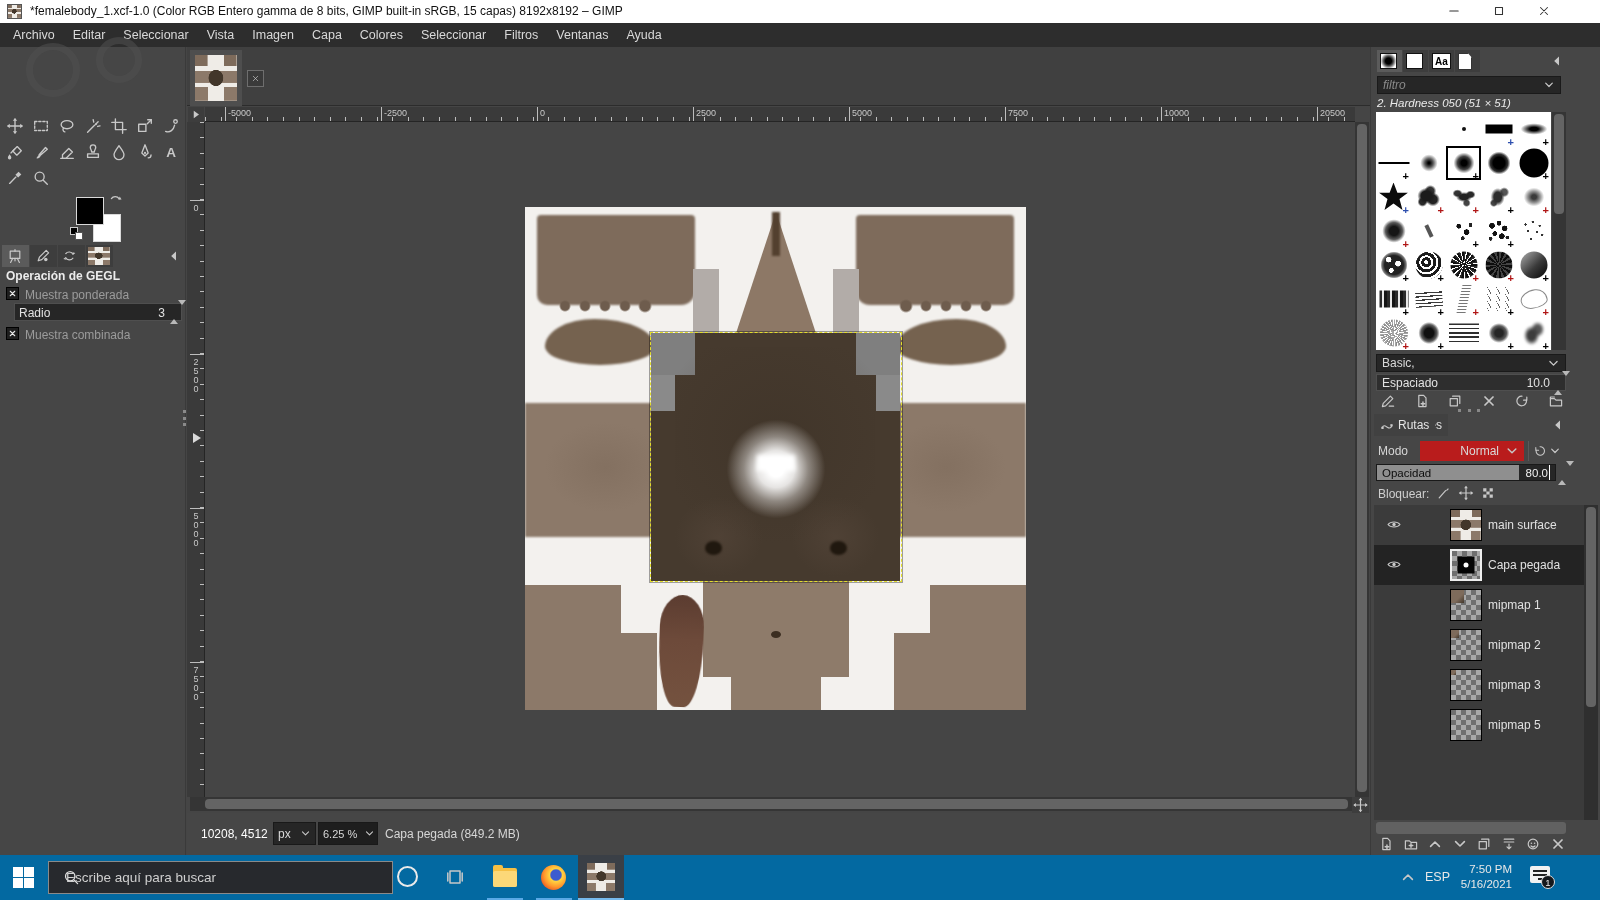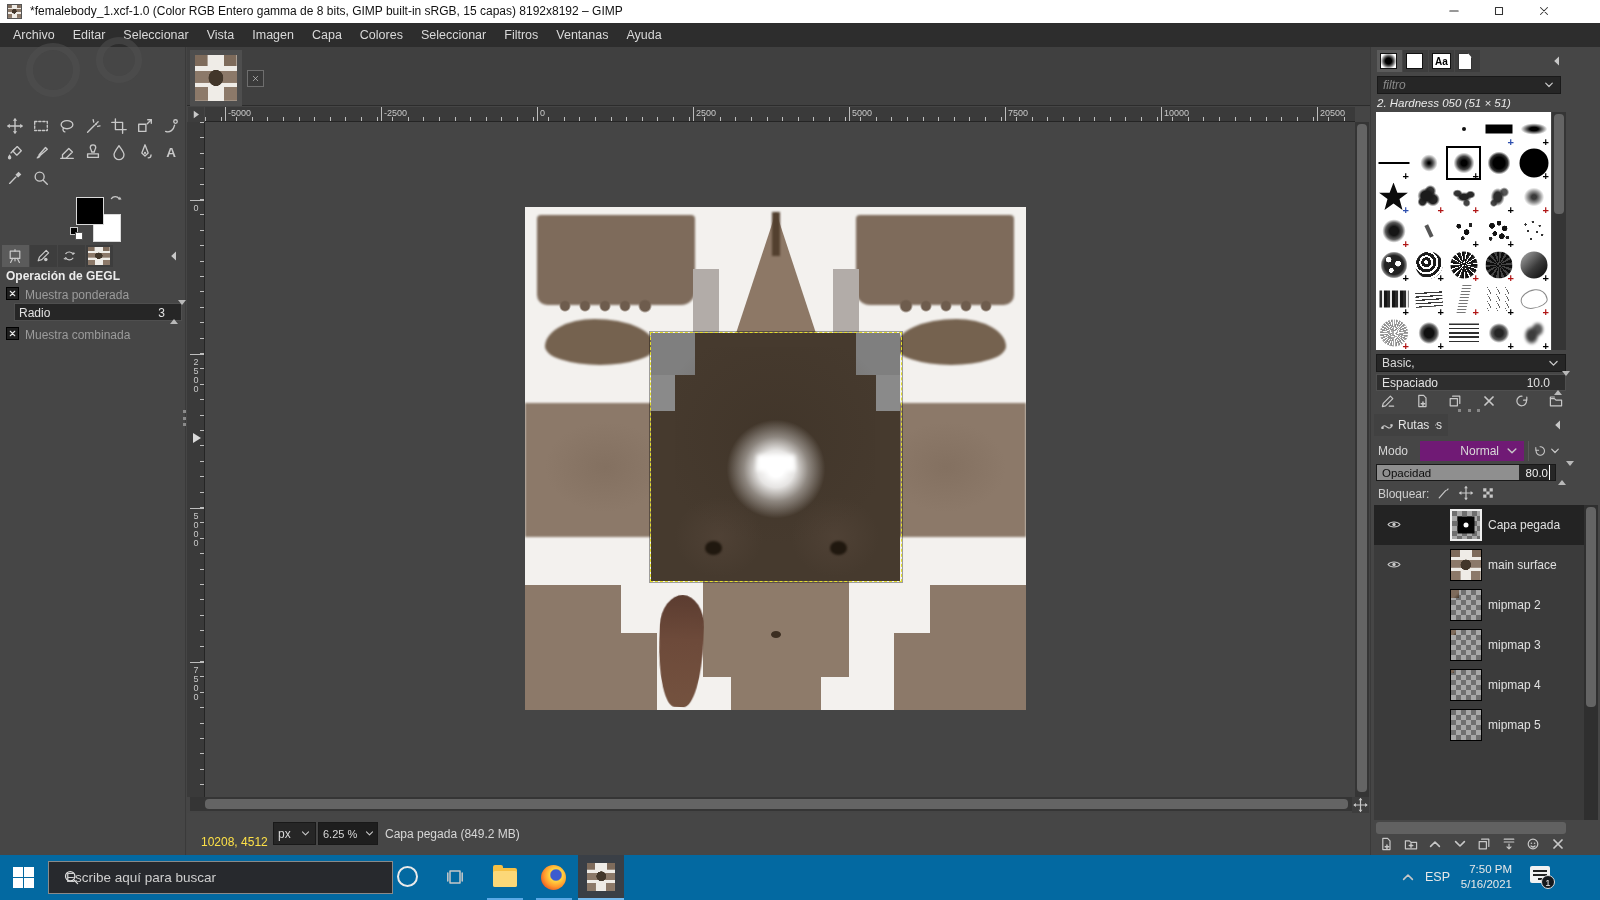--- a/index.html
+++ b/index.html
@@ -617,21 +617,21 @@
     <div class="sthumb abs" style="left:15px;top:2px;width:1143px;height:10px"></div>
   </div>
   <div class="abs" style="left:1352px;top:797px;width:17px;height:16px;background:#3d3d3d">
       <svg viewBox="0 0 20 20">
         <path d="M10 2.5v15M2.5 10h15"></path>
         <path class="fill" d="M10 1L7.6 4.2h4.8zM10 19l-2.4-3.2h4.8zM1 10l3.2-2.4v4.8zM19 10l-3.2-2.4v4.8z"></path>
       </svg>
     </div>
 
   <div id="statusbar" class="abs">
-    <span class="abs" style="left:14px;top:8px;line-height:42px;color:#fde047">10208, 4512</span>
+    <span class="abs" style="left:14px;top:0;line-height:42px;color:#ffffff">10208, 4512</span>
     <div class="sb-combo abs" style="left:86px;top:9px;height:23px;width:43px">
       <span>px</span>
         <span style="width:11px;height:11px;margin-left:5px;display:inline-block">
           <svg viewBox="0 0 20 20">
             <path d="M4.5 7l5.5 5.5L15.5 7" stroke-width="2"></path>
           </svg>
         </span>
     </div>
     <div class="sb-combo abs" style="left:131px;top:9px;height:23px;width:60px;background:#1e1e1e">
       <span style="font-size:11px">6.25 %</span>
@@ -875,21 +875,21 @@
         <span>Rutas</span>
       </div>
     </div>
   <div class="abs" style="left:1550px;top:417px;width:16px;height:16px">
       <svg viewBox="0 0 20 20">
         <path class="fill" d="M12.5 4.5l-6 5.5 6 5.5z"></path>
       </svg>
     </div>
 
   <div class="abs" style="left:1378px;top:441px;color:#d6d6d6;line-height:20px">Modo</div>
-  <div class="field abs" style="left:1420px;top:441px;width:104px;height:20px;background:#701a75;border:none">
+  <div class="field abs" style="left:1420px;top:441px;width:104px;height:20px;background:#b91c1c;border:none">
     <span style="margin-left:auto">Normal</span>
     <span style="width:14px;height:14px;margin-left:6px">
         <svg viewBox="0 0 20 20">
           <path d="M4.5 7l5.5 5.5L15.5 7" stroke-width="2"></path>
         </svg>
       </span>
   </div>
   <div class="abs" style="left:1528px;top:441px;width:38px;height:20px;border-left:1px solid #5a5a5a;display:flex;align-items:center">
     <span style="width:14px;height:14px;margin-left:4px">
         <svg viewBox="0 0 20 20">
@@ -925,54 +925,54 @@
       </svg>
     </div>
   <div class="abs" style="left:1480px;top:485px;width:16px;height:16px">
       <svg viewBox="0 0 20 20">
         <path class="fill" d="M4 4h4v4H4zM12 4h4v4h-4zM8 8h4v4H8zM4 12h4v4H4zM12 12h4v4h-4z"></path>
       </svg>
     </div>
 
   <div id="layerlist" class="abs">
 
-  <div class="lrow selected">
+  <div class="lrow">
+        <span class="eye">
+          <svg viewBox="0 0 20 20">
+            <path d="M2 10c3.5-4.5 12.5-4.5 16 0-3.5 4.5-12.5 4.5-16 0z"></path>
+            <circle class="fill" cx="10" cy="10" r="2.2"></circle>
+          </svg>
+        </span>
+        <div class="lthumb mini-texture"></div>
+        <span class="lname">main surface</span>
+      </div>
+      <div class="lrow selected">
         <span class="eye">
           <svg viewBox="0 0 20 20">
             <path d="M2 10c3.5-4.5 12.5-4.5 16 0-3.5 4.5-12.5 4.5-16 0z"></path>
             <circle class="fill" cx="10" cy="10" r="2.2"></circle>
           </svg>
         </span>
         <div class="lthumb th-checker th-pasted"></div>
         <span class="lname">Capa pegada</span>
       </div>
       <div class="lrow">
-        <span class="eye">
-          <svg viewBox="0 0 20 20">
-            <path d="M2 10c3.5-4.5 12.5-4.5 16 0-3.5 4.5-12.5 4.5-16 0z"></path>
-            <circle class="fill" cx="10" cy="10" r="2.2"></circle>
-          </svg>
-        </span>
-        <div class="lthumb mini-texture"></div>
-        <span class="lname">main surface</span>
+
+        <div class="lthumb th-checker th-mip th-mip1"></div>
+        <span class="lname">mipmap 1</span>
       </div>
       <div class="lrow">
 
         <div class="lthumb th-checker th-mip th-mip2"></div>
         <span class="lname">mipmap 2</span>
       </div>
       <div class="lrow">
 
         <div class="lthumb th-checker th-mip th-mip3"></div>
         <span class="lname">mipmap 3</span>
-      </div>
-      <div class="lrow">
-
-        <div class="lthumb th-checker th-mip th-mip4"></div>
-        <span class="lname">mipmap 4</span>
       </div>
       <div class="lrow">
 
         <div class="lthumb th-checker"></div>
         <span class="lname">mipmap 5</span>
       </div>
     </div>
   <div class="abs sbar" style="left:1584px;top:505px;width:14px;height:315px;background:#2f2f2f">
     <div class="sthumb abs" style="left:2px;top:2px;width:10px;height:200px"></div>
   </div>

